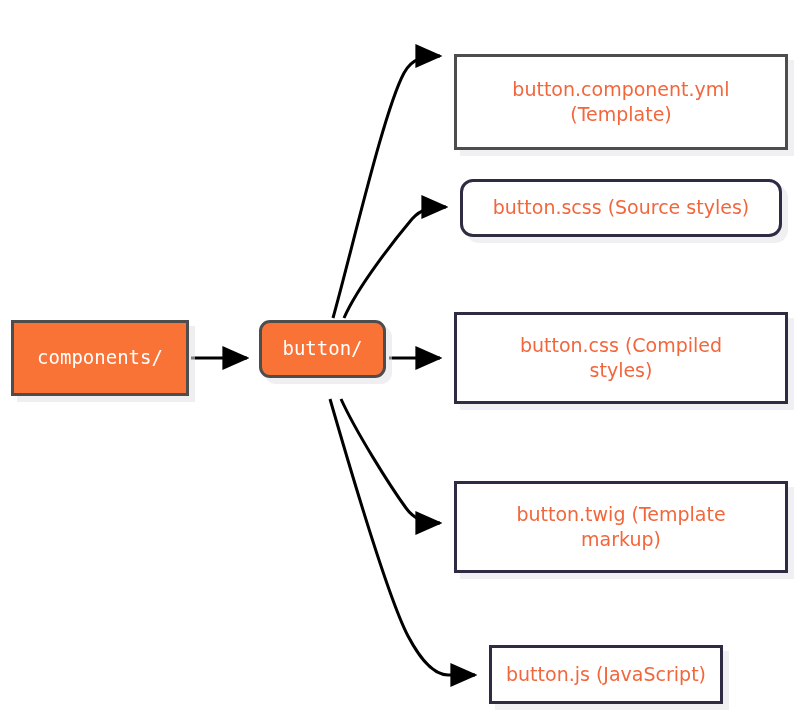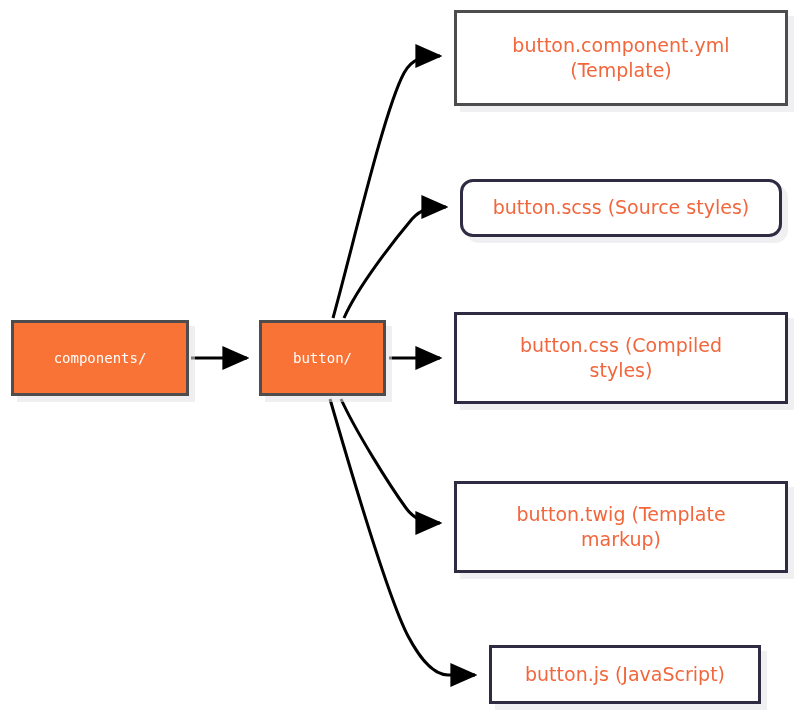--- a/index.html
+++ b/index.html
@@ -41,45 +41,46 @@
     display: block;
     width: 100%;
     padding: 0 10px;
     box-sizing: border-box;
   }
   
   .node.folder {
     background: #f97337;
     border: 3px solid #4d4d4d;
     color: #ffffff;
-    font-size: 14px;
+    font-size: 19px;
     font-family: "DejaVu Sans Mono", "Liberation Mono", monospace;
     box-shadow: 6px 6px 0 0 rgba(226, 226, 229, 0.55);
   }
   
   .node.file {
     background: #ffffff;
     border: 3px solid #2e2b43;
     color: #f2663c;
     font-size: 19px;
     box-shadow: 6px 6px 0 0 rgba(230, 230, 233, 0.6);
   }
   
   .node.file.gray-border {
     border-color: #4d4d4d;
+    margin-top: 44px;
   }
 
   
   #node-components { left: 11px;  top: 320px; width: 178px; height: 76px; }
-  #node-button     { left: 259px; top: 320px; width: 127px; height: 76px; }
+  #node-button     { left: 259px; top: 320px; width: 127px; height: 58px; border-radius: 11px; }
   #node-yml        { left: 454px; top: 10px;  width: 334px; height: 96px; }
   #node-scss       { left: 460px; top: 179px; width: 322px; height: 58px; border-radius: 13px; }
   #node-css        { left: 454px; top: 312px; width: 334px; height: 92px; }
   #node-twig       { left: 454px; top: 481px; width: 334px; height: 92px; }
-  #node-js         { left: 489px; top: 645px; width: 272px; height: 59px; }
+  #node-js         { left: 489px; top: 645px; width: 234px; height: 59px; }
 </style>
 </head>
 <body>
 
 <div id="diagram-canvas">
 
   <svg id="edges-layer" viewBox="0 0 800 721" width="800" height="721" xmlns="http://www.w3.org/2000/svg">
     <defs>
       <marker id="arrowhead" markerWidth="9" markerHeight="8" refX="8.2" refY="4" orient="auto" markerUnits="strokeWidth">
         <path d="M0,0 L9,4 L0,8 z" fill="#000000"></path>

